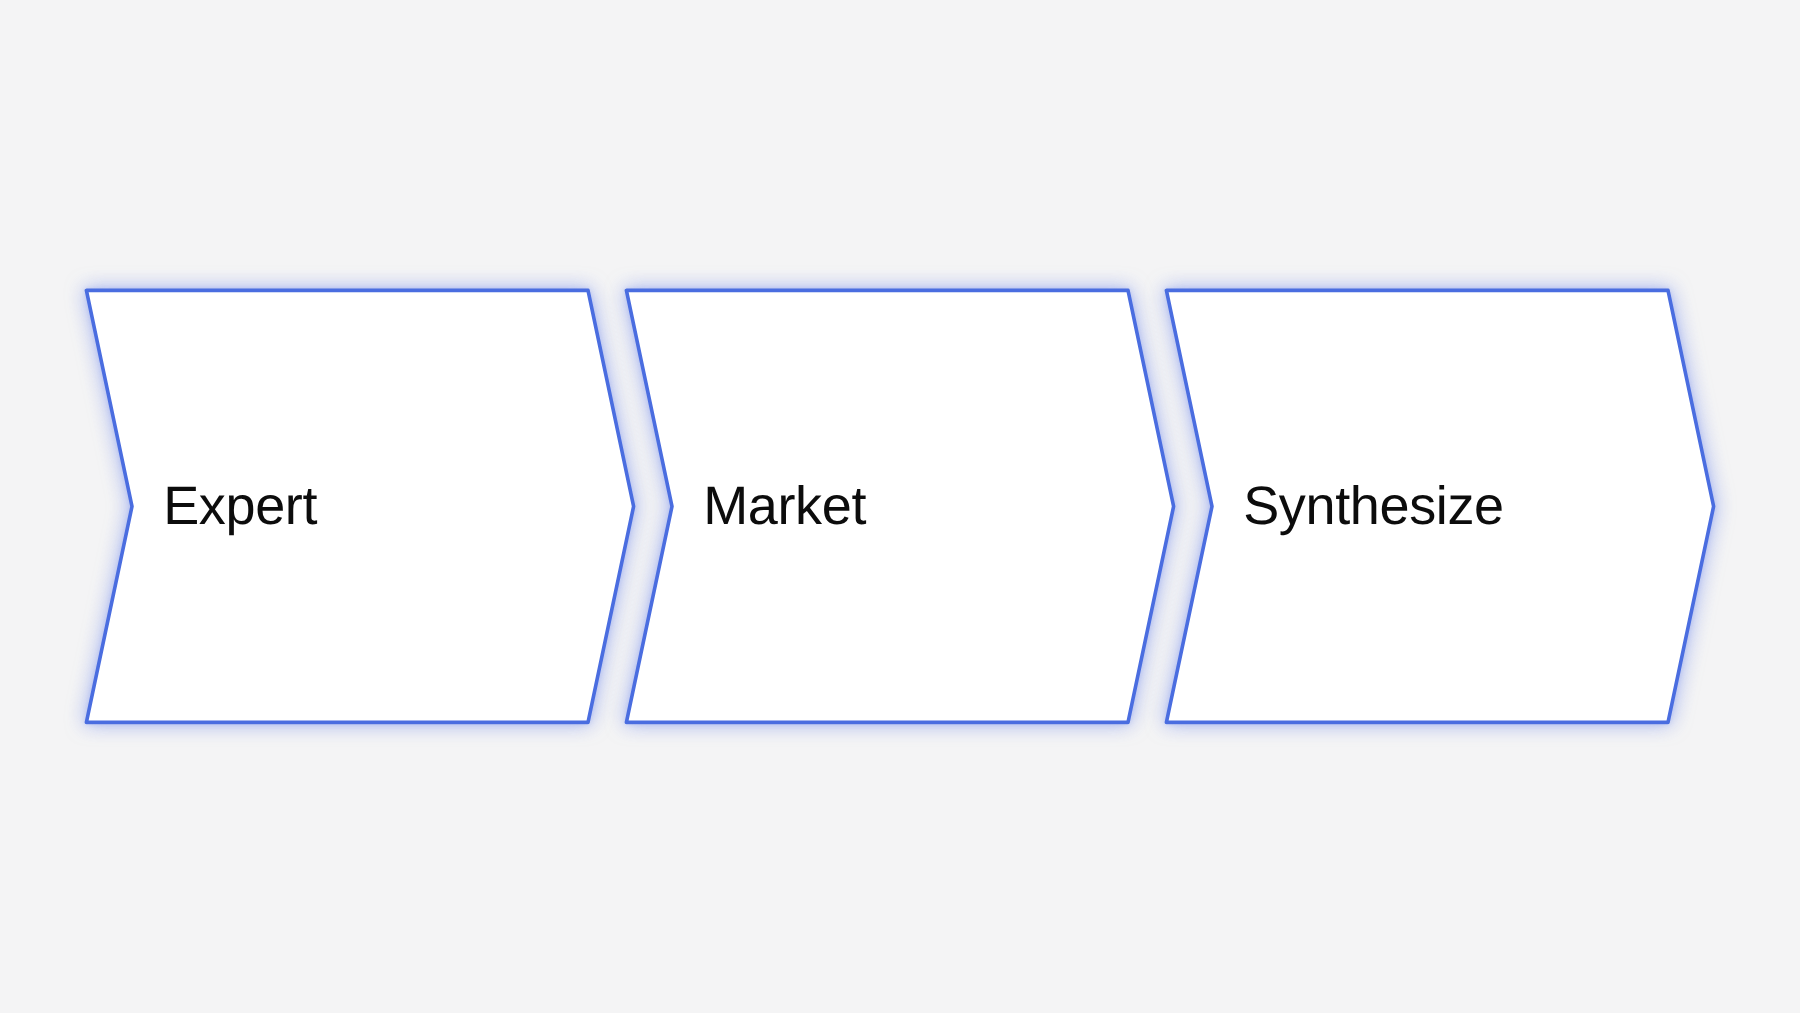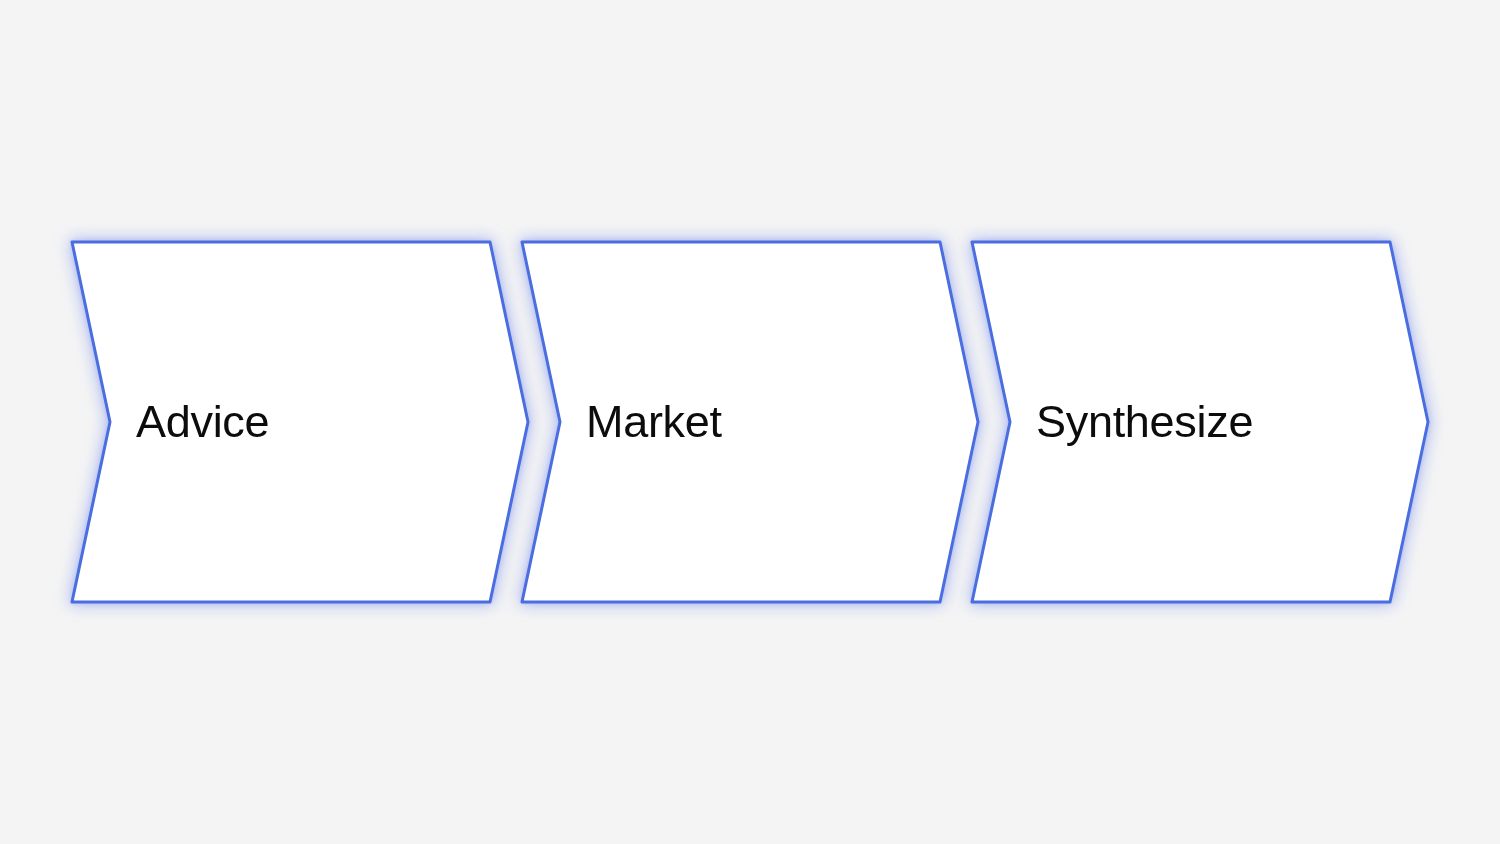--- a/index.html
+++ b/index.html
@@ -59,21 +59,21 @@
 </head>
 <body>
 
 <div class="canvas">
 
   <div class="chev chev-1">
     <svg viewBox="0 0 460 364" aria-hidden="true">
       <polygon class="poly" points="2,2 420,2 458,182 420,362 2,362 40,182"></polygon>
     </svg>
     <div class="label">
-      <span>Advice</span>
+      <span>Expert</span>
     </div>
   </div>
 
   <div class="chev chev-2">
     <svg viewBox="0 0 460 364" aria-hidden="true">
       <polygon class="poly" points="2,2 420,2 458,182 420,362 2,362 40,182"></polygon>
     </svg>
     <div class="label">
       <span>Market</span>
     </div>

